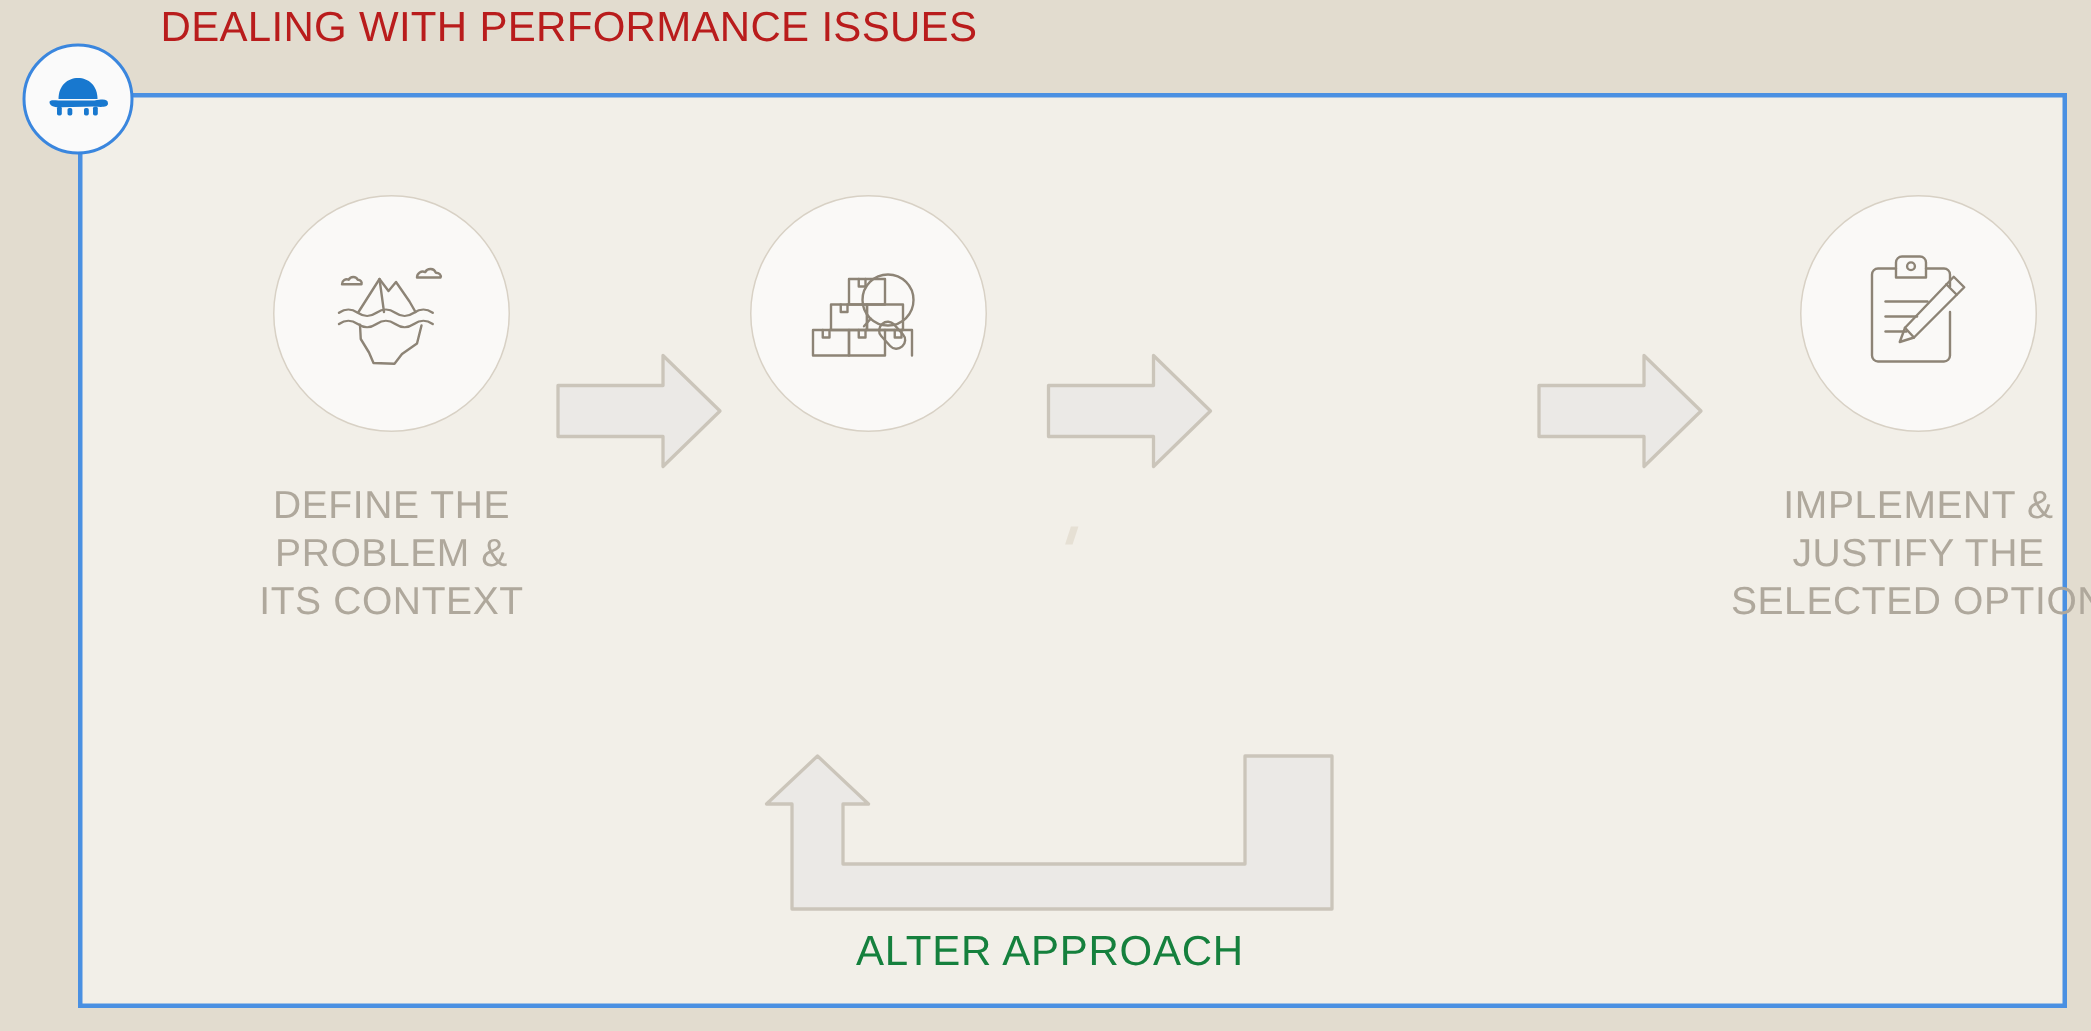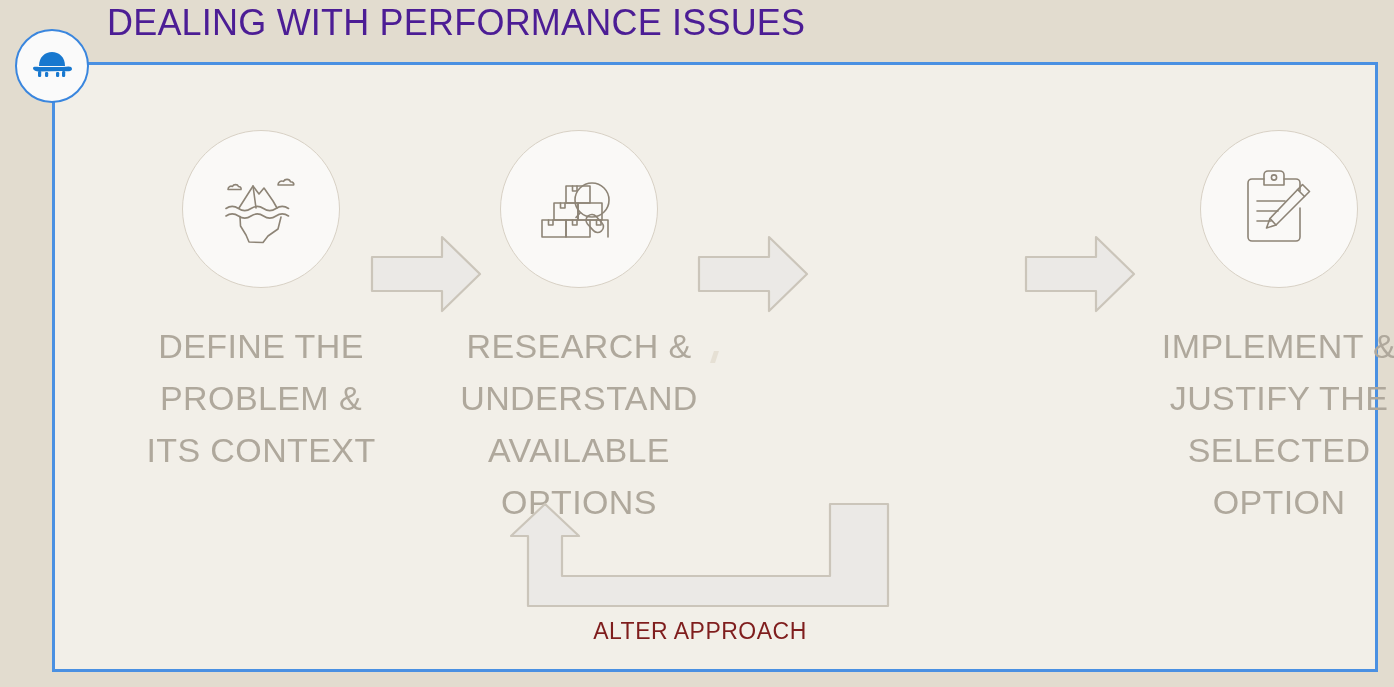--- a/index.html
+++ b/index.html
@@ -13,23 +13,23 @@
     font-family: "Liberation Sans", sans-serif;
     overflow: hidden;
     position: relative;
   }
 
   
   .slide-title {
     position: absolute;
     left: 107px;
     top: 2px;
-    font-size: 36px;
+    font-size: 28px;
     letter-spacing: 0.2px;
-    color: #4c1d95;
+    color: #b91c1c;
     font-weight: 400;
     white-space: nowrap;
   }
 
   
   .content-frame {
     position: absolute;
     left: 52px;
     top: 62px;
     width: 1326px;
@@ -87,22 +87,22 @@
     border: 1.5px solid #d8d1c5;
     box-sizing: border-box;
     display: flex;
     align-items: center;
     justify-content: center;
   }
   .step-circle svg { display: block; }
 
   .step-label {
     margin-top: 32px;
-    font-size: 34px;
-    line-height: 52px;
+    font-size: 26px;
+    line-height: 32px;
     color: #afa89c;
     letter-spacing: 0.4px;
     font-weight: 400;
     white-space: pre-line;
   }
 
   
   .chev {
     position: absolute;
     top: 173px;
@@ -123,22 +123,22 @@
     height: 108px;
   }
   .loop-arrow svg { display: block; }
 
   .loop-label {
     position: absolute;
     left: 420px;
     top: 618px;
     width: 560px;
     text-align: center;
-    font-size: 23px;
-    color: #7f1d1d;
+    font-size: 28px;
+    color: #15803d;
     letter-spacing: 0.5px;
   }
 
   
   .artifact {
     position: absolute;
     left: 712px;
     top: 351px;
     width: 5px;
     height: 12px;
@@ -209,24 +209,20 @@
           <path d="M39.5 57 V62 H44 V57"></path>
           <path d="M57 57 H75 V74"></path>
           <path d="M63.5 57 V62 H68 V57"></path>
 
           <circle cx="59" cy="37" r="17"></circle>
           <path d="M47.5 49.5 L43 54.5"></path>
           <rect x="56" y="50.5" width="11.5" height="20" rx="5.5" transform="rotate(-42 61.7 60.5)"></rect>
         </svg>
       </span>
     </div>
-    <div class="step-label">RESEARCH &amp;
-UNDERSTAND
-AVAILABLE
-OPTIONS</div>
   </div>
 
 
   <div class="step step-4">
     <div class="step-circle">
       <span>
         <svg width="92" height="92" viewBox="0 0 92 92" fill="none" stroke="#8d8476" stroke-width="1.6" stroke-linecap="round" stroke-linejoin="round">
 
           <path d="M31 16 H19 C16.8 16 15 17.8 15 20 V74 C15 76.2 16.8 78 19 78 H63 C65.2 78 67 76.2 67 74 V45"></path>
           <path d="M67 28 V20 C67 17.8 65.2 16 63 16 H51"></path>

